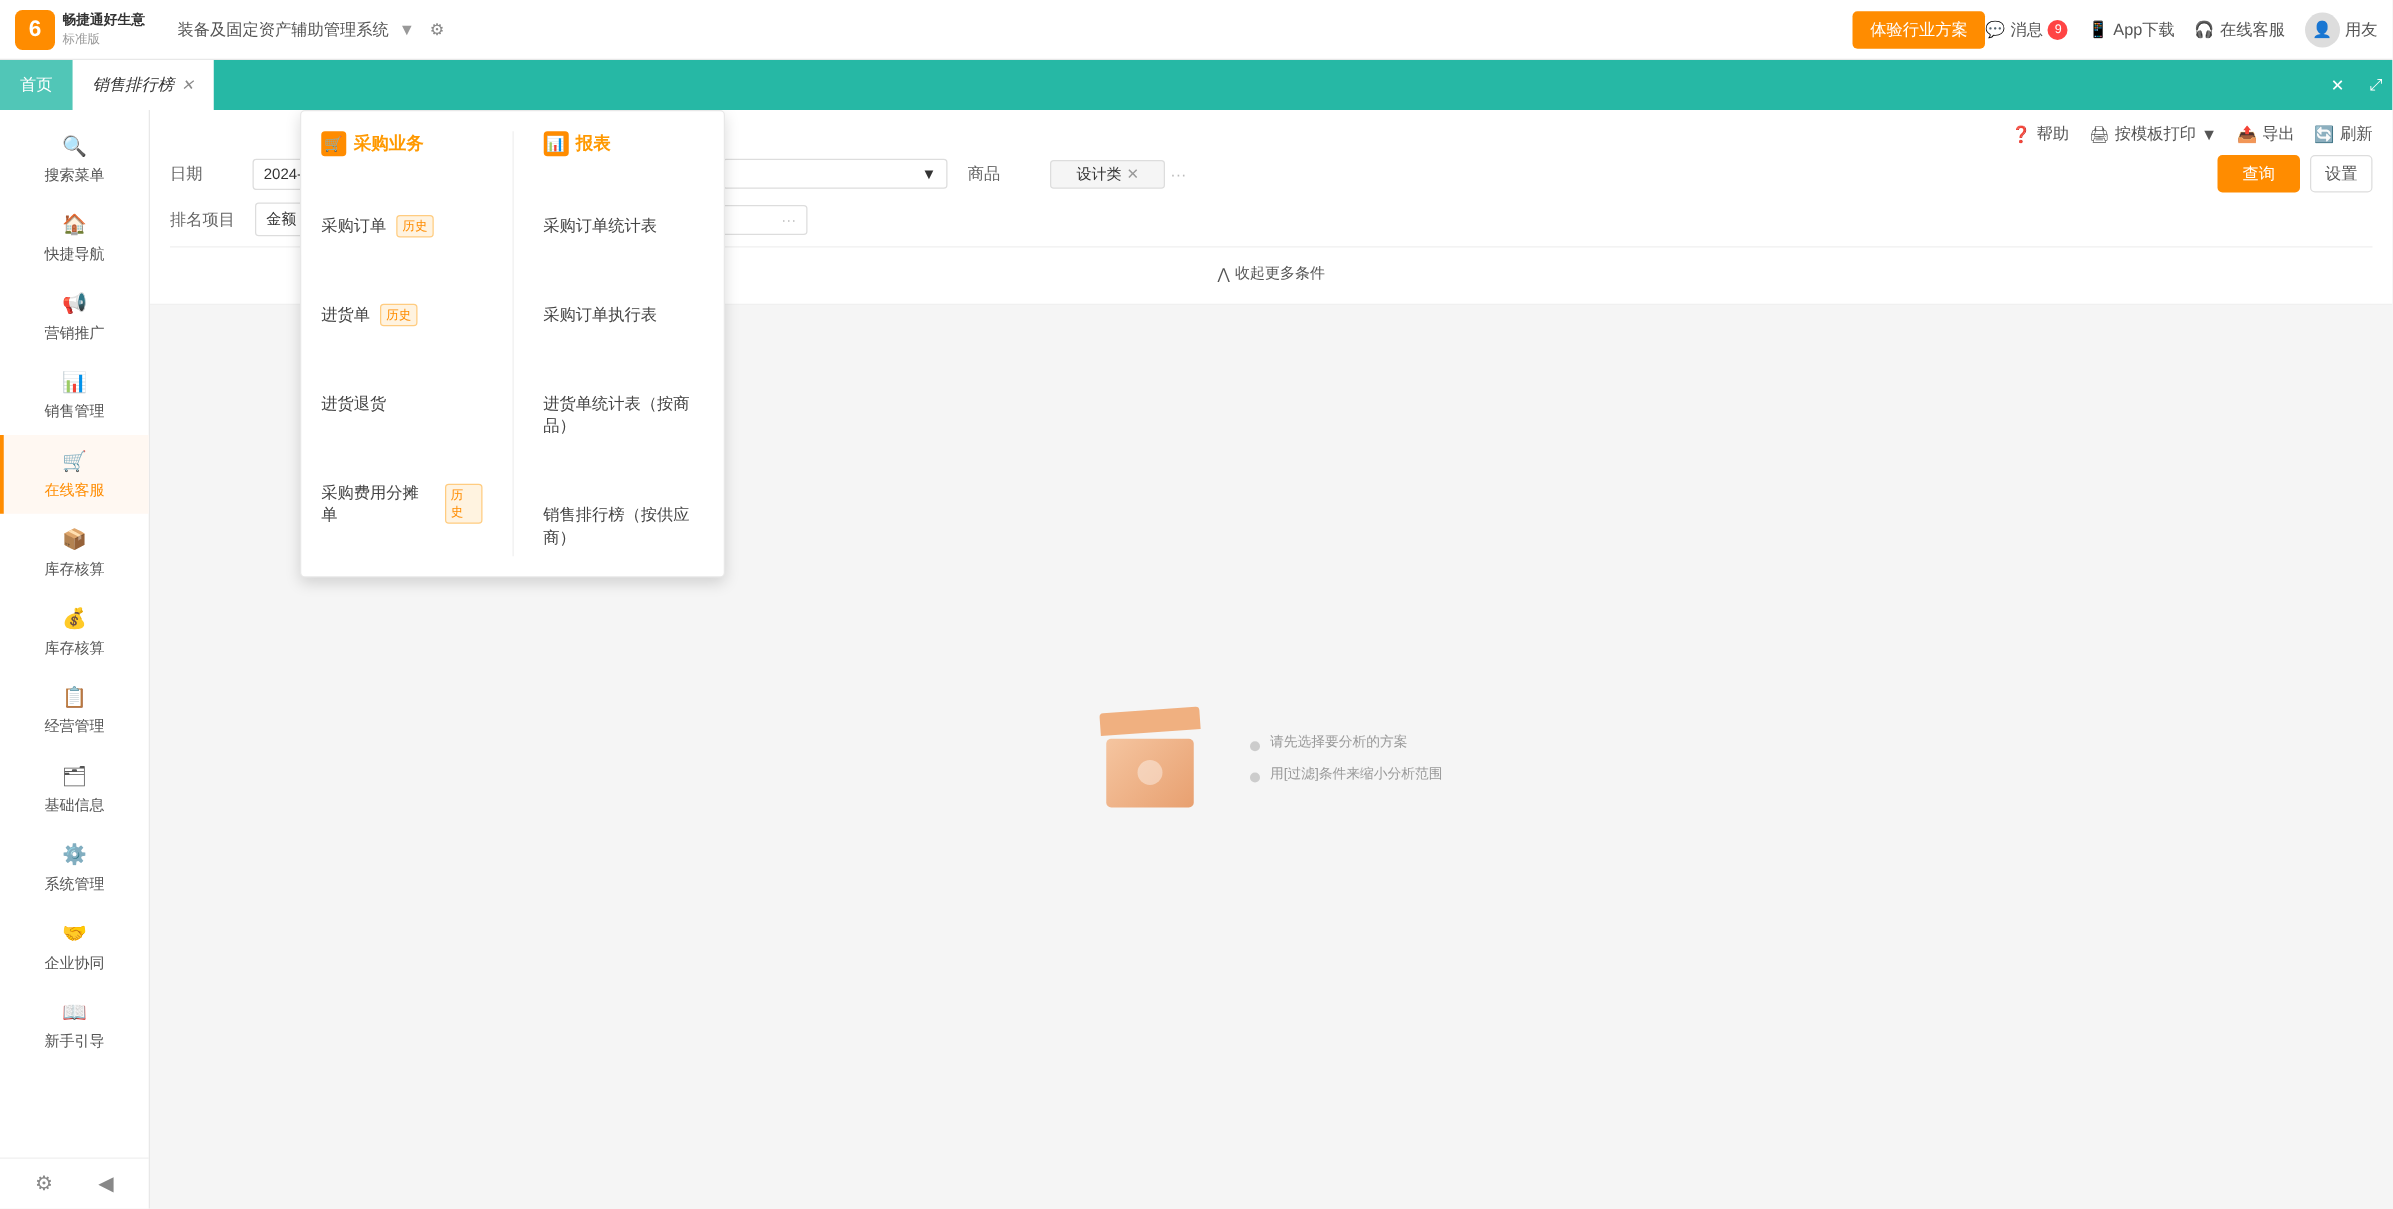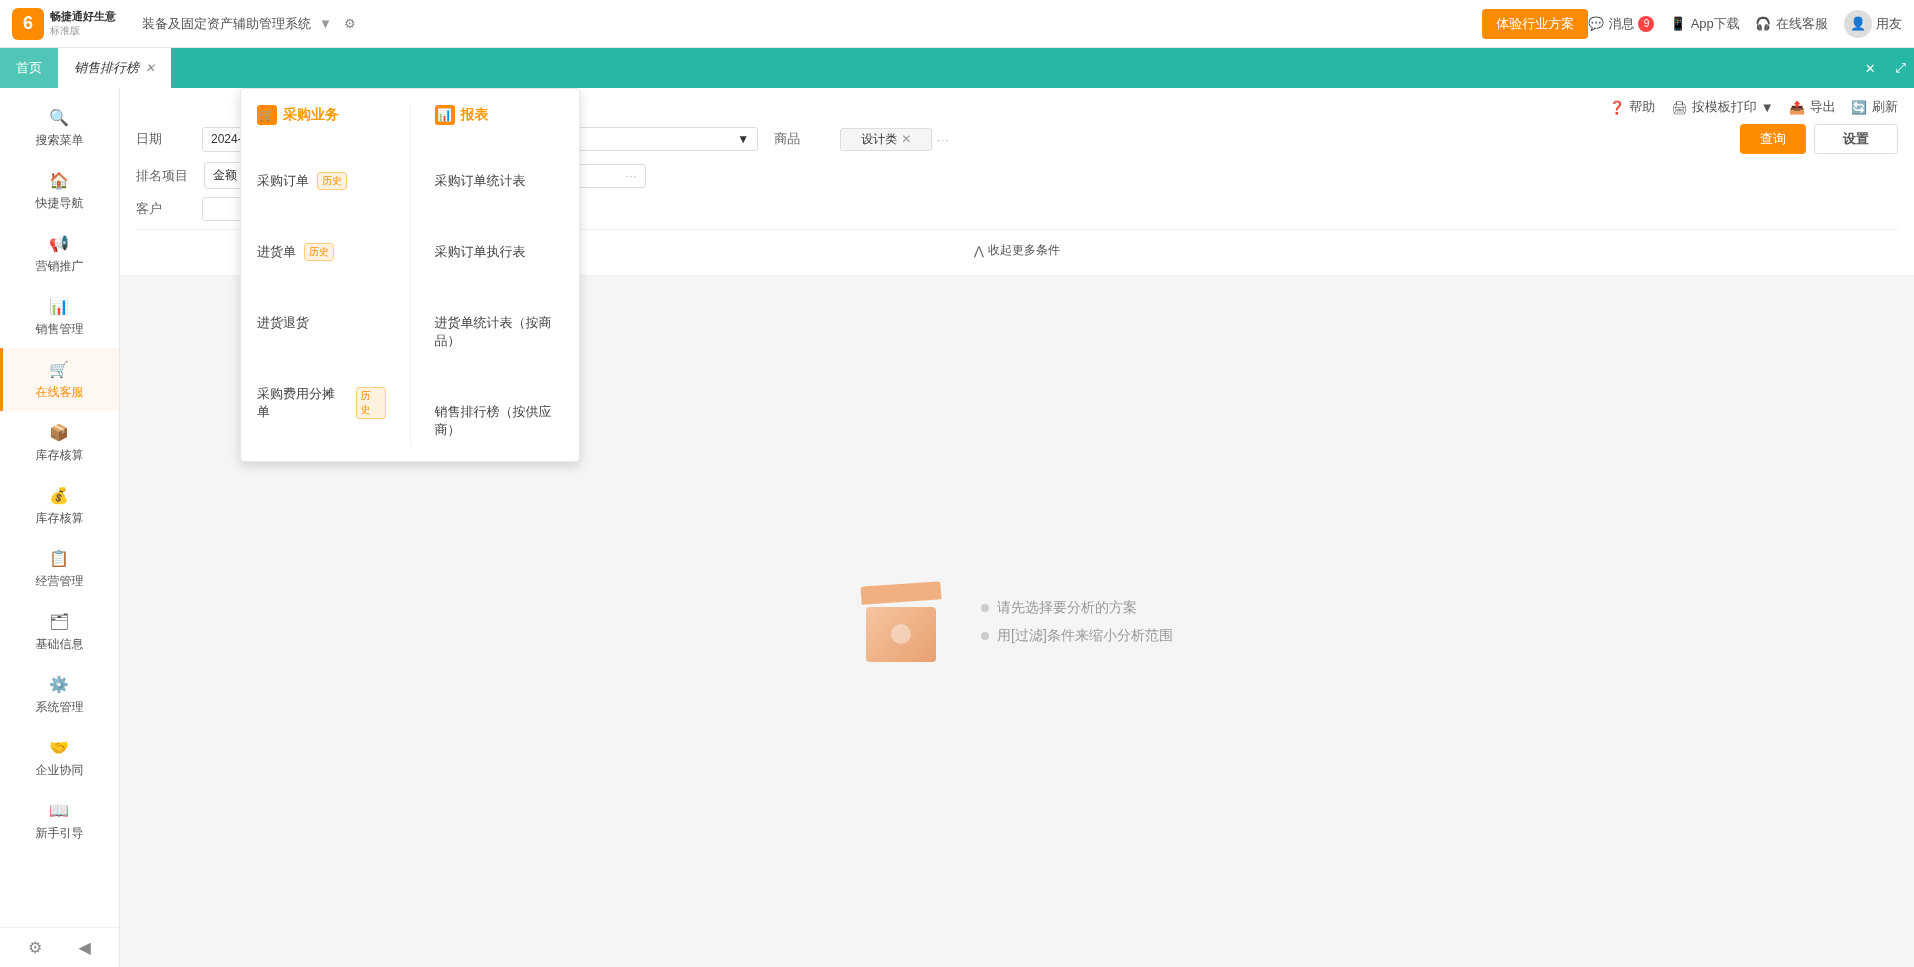--- a/index.html
+++ b/index.html
@@ -273,21 +273,21 @@
       color: #555; font-size: 13px; cursor: pointer;
     }
     .btn-primary {
       background: #ff8c00; color: #fff;
       border: none; border-radius: 4px;
       padding: 6px 20px; font-size: 13px; cursor: pointer;
     }
     .btn-secondary {
       background: #fff; color: #555;
       border: 1px solid #ddd; border-radius: 4px;
-      padding: 5px 28px; font-size: 13px; cursor: pointer; font-weight: bold;
+      padding: 5px 11px; font-size: 13px; cursor: pointer;
     }
     .collapse-btn {
       display: flex; align-items: center; gap: 4px;
       color: #555; cursor: pointer; font-size: 12px;
       padding: 6px 12px;
     }
 
     
     .page-content {
       flex: 1;
@@ -298,21 +298,21 @@
       color: #ccc;
     }
     .empty-img {
       width: 80px; height: 80px;
       position: relative;
     }
     .empty-container {
       display: flex; gap: 40px; align-items: center;
     }
     .empty-text { display: flex; flex-direction: column; gap: 10px; }
-    .empty-text-item { display: flex; align-items: center; gap: 8px; color: #999; font-size: 14px; }
+    .empty-text-item { display: flex; align-items: flex-end; gap: 8px; color: #999; font-size: 11px; }
     .dot { width: 8px; height: 8px; background: #ccc; border-radius: 50%; }
   </style>
 </head>
 <body>
 
 <div class="top-header">
   <div class="logo-area">
     <div class="logo-icon">
       <span>6</span>
     </div>
@@ -525,27 +525,20 @@
           <span>▼</span>
         </div>
 
         <span class="filter-label">业员</span>
         <div class="filter-select" style="min-width:180px;">
           <span></span>
           <span style="color:#bbb">···</span>
         </div>
       </div>
 
-      <div class="filter-row">
-        <span class="filter-label">客户</span>
-        <div class="filter-select" style="min-width:200px;">
-          <span></span>
-          <span style="color:#bbb">···</span>
-        </div>
-      </div>
 
       <div style="display:flex;justify-content:center;border-top:1px solid #f0f0f0;padding-top:6px">
         <div class="collapse-btn">
           <span>⋀</span>
           <span>收起更多条件</span>
         </div>
       </div>
     </div>
 
     <div class="page-content">

